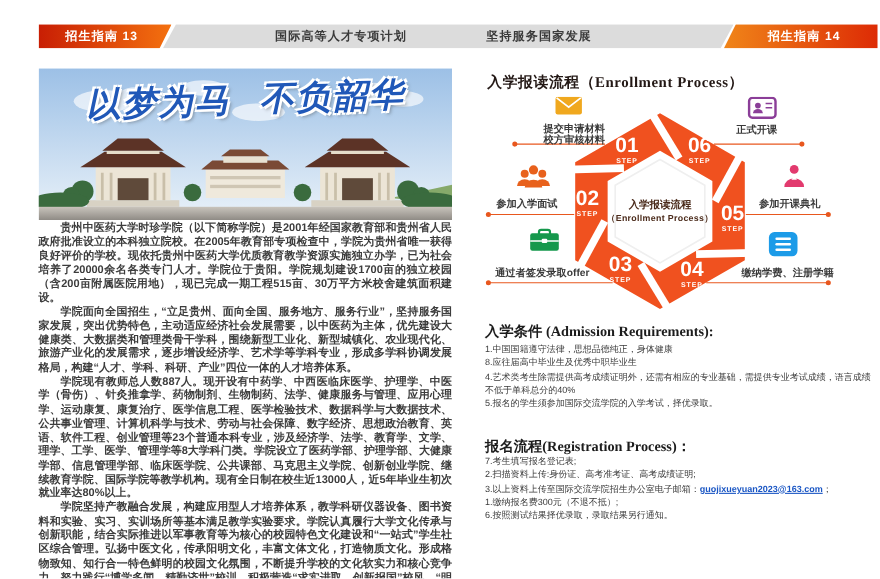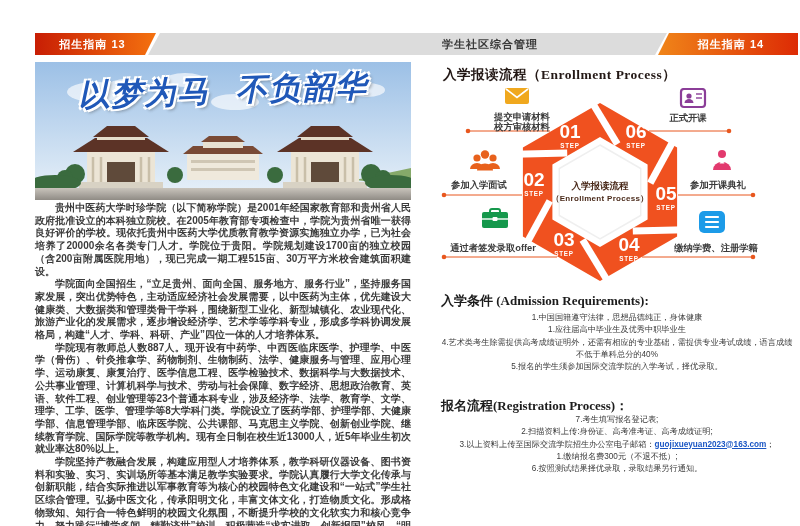--- a/index.html
+++ b/index.html
@@ -1,20 +1,20 @@
 <!DOCTYPE html>
 <html><head>
 <meta charset="utf-8">
 <style>
   html,body{margin:0;padding:0;background:#ffffff;}
   .page{position:relative;width:800px;height:526px;background:#fff;overflow:hidden;
         font-family:"Liberation Sans","DejaVu Sans",sans-serif;}
 
   
-  .header-band{position:absolute;left:0;top:33px;width:800px;height:38px;}
+  .header-band{position:absolute;left:0;top:22px;width:800px;height:38px;}
   .badge{position:absolute;top:0;height:22px;line-height:22px;color:#fff;
          font-size:11px;font-weight:bold;text-align:center;letter-spacing:1px;}
   .badge-left{left:35px;width:115px;background:linear-gradient(90deg,#c81e04,#f4710f);
               clip-path:polygon(0 0,100% 0,calc(100% - 11px) 100%,0 100%);padding-right:6px;}
   .badge-right{left:658px;width:134px;background:linear-gradient(90deg,#f08519,#dd2b05);
                clip-path:polygon(11px 0,100% 0,100% 100%,0 100%);padding-left:6px;}
   .band-center{position:absolute;left:148px;top:0;width:519px;height:22px;background:#dcdcdc;
                clip-path:polygon(12px 0,100% 0,calc(100% - 12px) 100%,0 100%);}
   .band-center span{position:absolute;top:0;line-height:22px;transform:translateX(-50%);
                     font-size:11px;font-weight:bold;color:#3a3a3a;letter-spacing:1px;white-space:nowrap;}
@@ -35,42 +35,43 @@
   
   .enroll-title{position:absolute;left:443px;top:66px;margin:0;font-size:13.5px;
                 font-family:Liberation Serif, serif;font-weight:bold;
                 color:#231815;letter-spacing:.5px;}
   .diagram{position:absolute;left:430px;top:88px;}
   .sec-title{position:absolute;left:441px;margin:0;font-size:13px;
              font-family:"Liberation Serif","DejaVu Serif",serif;font-weight:bold;color:#1c1c1c;}
   .admission-title{top:292px;} .registration-title{top:397px;}
   .plain-list{position:absolute;left:441px;width:352px;font-size:8.2px;line-height:12.3px;color:#3a3a3a;}
   .admission-list{top:312px;} .registration-list{top:414px;}
-  .plain-list p{margin:0;text-align:center;}
+  .plain-list p{margin:0;}
   .email-link{color:#1a56c4;text-decoration:underline;font-weight:bold;}
 
   
   .diagram text{font-family:"Liberation Sans","DejaVu Sans",sans-serif;}
   .step-num{font-size:19px;font-weight:bold;fill:#ffffff;text-anchor:middle;}
   .step-word{font-size:6.3px;font-weight:bold;fill:#ffffff;text-anchor:middle;letter-spacing:.8px;}
   .cap{font-size:9.3px;font-weight:bold;fill:#3a3a3a;text-anchor:middle;}
   .hex-center-t{font-size:9.5px;font-weight:bold;fill:#4a2a1a;text-anchor:middle;
                 font-family:"Liberation Serif","DejaVu Serif",serif;}
   .hex-center-s{font-size:8px;font-weight:bold;fill:#4a2a1a;text-anchor:middle;
                 font-family:"Liberation Serif","DejaVu Serif",serif;letter-spacing:.3px;}
 </style>
 </head>
 <body>
 
 <div class="page">
 
   <div class="header-band">
     <div class="badge badge-left">招生指南 13</div>
     <div class="band-center">
-      <span class="center-t2">学生社区综合管理</span>
+      <span class="center-t1">国际高等人才专项计划</span>
+      <span class="center-t2">坚持服务国家发展</span>
     </div>
     <div class="badge badge-right">招生指南 14</div>
   </div>
 
   <div class="photo">
     <svg width="376" height="138" viewBox="0 0 376 138">
       <defs>
         <linearGradient id="sky" x1="0" y1="0" x2="0" y2="1">
           <stop offset="0" stop-color="#9cc0e6"></stop>
             <stop offset="1" stop-color="#eaf2f9"></stop>
@@ -253,21 +254,21 @@
     <text x="258" y="33" class="cap">正式开课</text>
     <text x="49" y="100" class="cap">参加入学面试</text>
     <text x="288" y="100" class="cap">参加开课典礼</text>
     <text x="63" y="163" class="cap">通过者签发录取offer</text>
     <text x="286" y="163" class="cap">缴纳学费、注册学籍</text>
   </svg>
 
   <h3 class="sec-title admission-title">入学条件 (Admission Requirements):</h3>
   <div class="plain-list admission-list">
     <p>1.中国国籍遵守法律，思想品德纯正，身体健康</p>
-    <p>1.应往届高中毕业生及优秀中职毕业生</p>
+    <p>8.应往届高中毕业生及优秀中职毕业生</p>
     <p>4.艺术类考生除需提供高考成绩证明外，还需有相应的专业基础，需提供专业考试成绩，语言成绩不低于单科总分的40%</p>
     <p>5.报名的学生须参加国际交流学院的入学考试，择优录取。</p>
   </div>
 
   <h3 class="sec-title registration-title">报名流程(Registration Process)：</h3>
   <div class="plain-list registration-list">
     <p>7.考生填写报名登记表;</p>
     <p>2.扫描资料上传:身份证、高考准考证、高考成绩证明;</p>
     <p><span>3.以上资料上传至国际交流学院招生办公室电子邮箱：</span><a href="#" class="email-link">guojixueyuan2023@163.com</a><span>；</span></p>
     <p>1.缴纳报名费300元（不退不抵）;</p>

